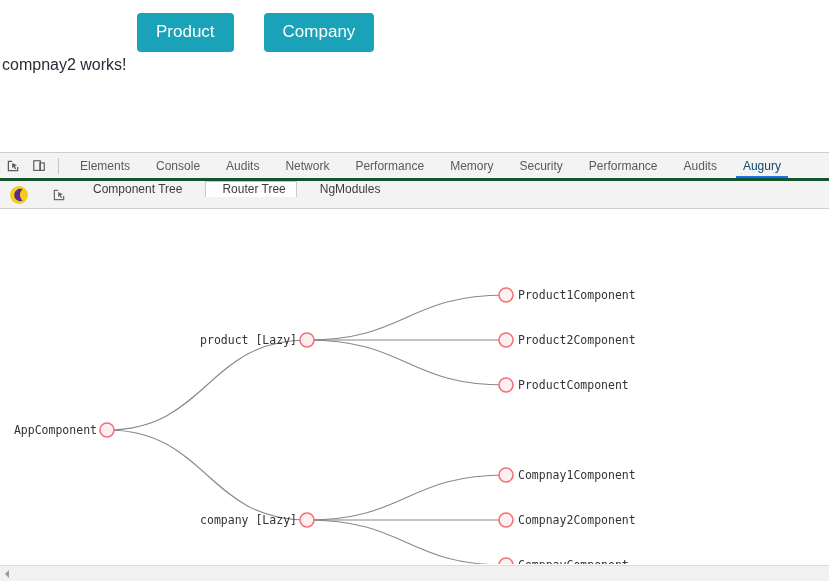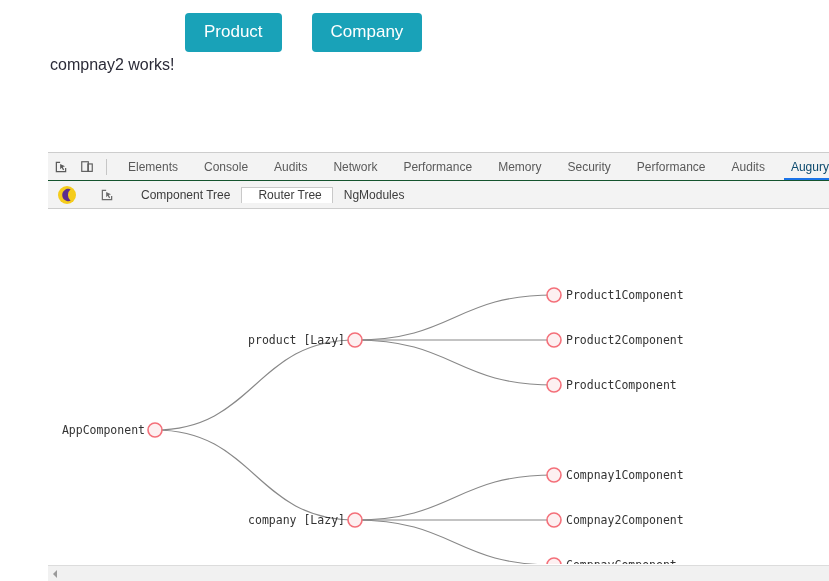--- a/index.html
+++ b/index.html
@@ -11,21 +11,20 @@
     width: 829px;
     height: 581px;
     overflow: hidden;
     font-family: "Liberation Sans", sans-serif;
     color: #202124;
   }
   #app {
     position: relative;
     width: 719px;
     height: 581px;
-    margin-left: 48px;
   }
 
   
   .page-area {
     position: absolute;
     left: 0; top: 0;
     width: 829px;
     height: 153px;
     background: #ffffff;
     border-bottom: 1px solid #cdcdcd;
@@ -64,21 +63,21 @@
     left: 0;
     top: 153px;
     width: 829px;
     height: 428px;
     background: #ffffff;
   }
   .dt-toolbar {
     position: relative;
     height: 28px;
     background: #f3f3f3;
-    border-bottom: 1px solid #14532d;
+    border-bottom: 3px solid #14532d;
     display: flex;
     align-items: center;
     box-sizing: border-box;
   }
   .dt-icon-btn {
     width: 26px;
     height: 26px;
     display: flex;
     align-items: center;
     justify-content: center;
@@ -133,23 +132,24 @@
     width: 22px;
     height: 22px;
     margin-left: 8px;
     margin-right: 4px;
     display: flex;
     align-items: center;
     justify-content: center;
   }
   .aug-subtabs {
     display: flex;
-    align-items: center;
+    align-items: flex-start;
     height: 100%;
     margin-left: 10px;
+    gap: 12px;
   }
   .aug-subtab {
     display: flex;
     align-items: center;
     padding: 0 10px;
     font-size: 12px;
     color: #3c3c3c;
     cursor: pointer;
     white-space: nowrap;
     border-left: 1px solid transparent;

